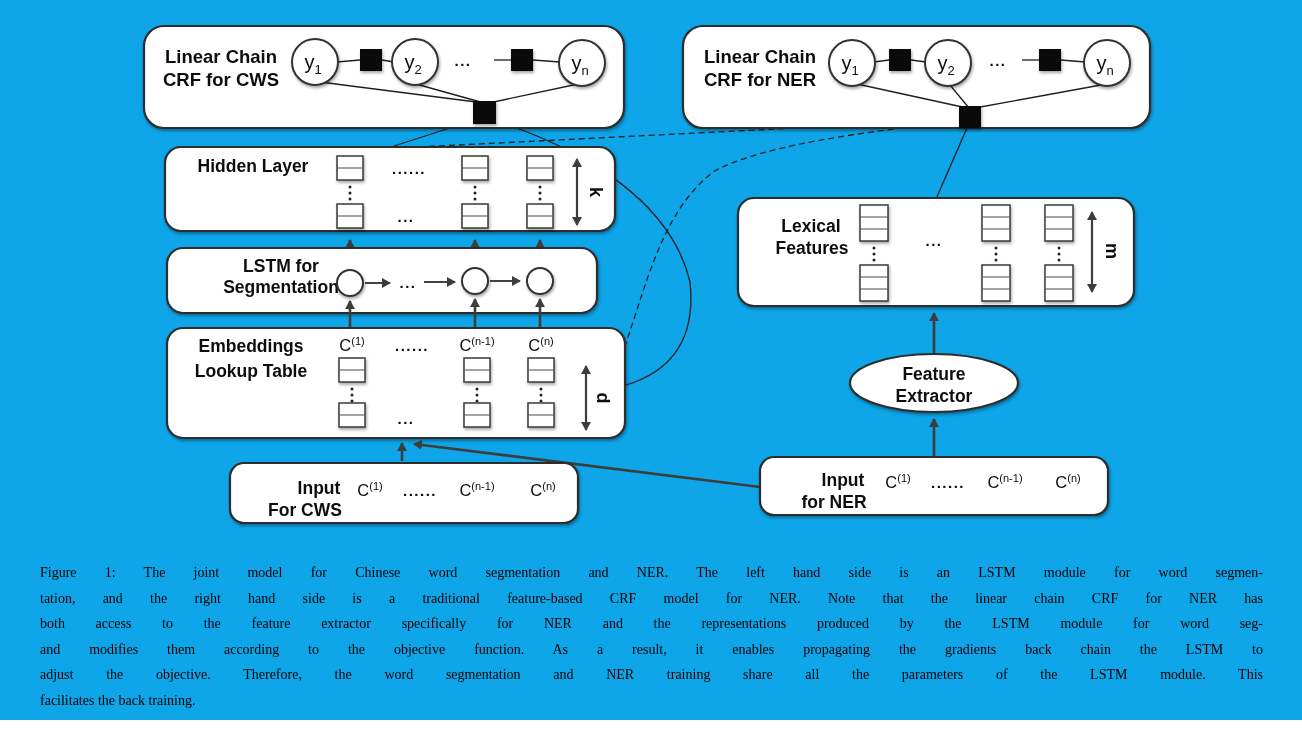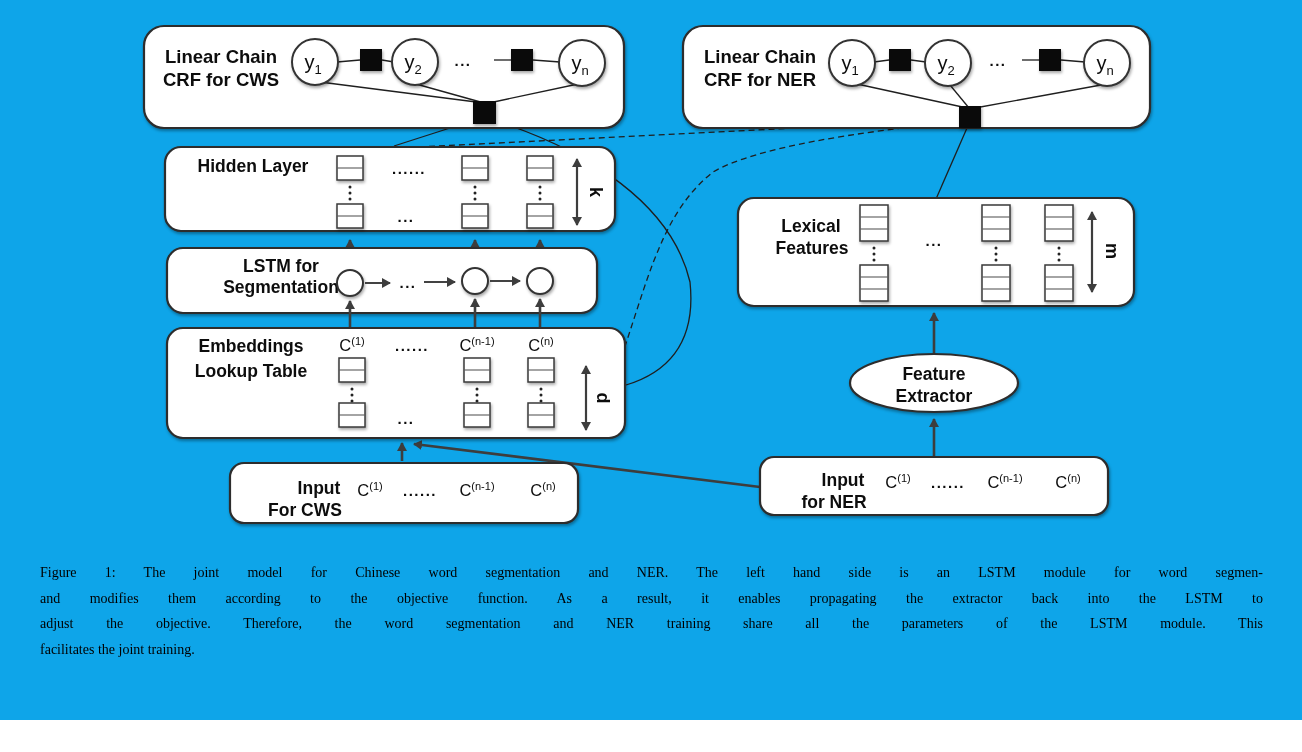--- a/index.html
+++ b/index.html
@@ -221,18 +221,20 @@
     <text class="bt2" text-anchor="middle" x="834" y="508">for NER</text>
     <text class="cl" text-anchor="middle" x="898" y="488"><tspan>C</tspan><tspan class="sup" dy="-6">(1)</tspan></text>
     <text class="dots" text-anchor="middle" x="948" y="488">......</text>
     <text class="cl" text-anchor="middle" x="1005" y="488"><tspan>C</tspan><tspan class="sup" dy="-6">(n-1)</tspan></text>
     <text class="cl" text-anchor="middle" x="1068" y="488"><tspan>C</tspan><tspan class="sup" dy="-6">(n)</tspan></text>
   </g>
 </svg>
 
 <div class="caption">
   <div class="cap-line just">Figure 1: The joint model for Chinese word segmentation and NER. The left hand side is an LSTM module for word segmen-</div>
-  <div class="cap-line just">and modifies them according to the objective function. As a result, it enables propagating the extractor back into the LSTM to</div>
+  <div class="cap-line just">tation, and the right hand side is a traditional feature-based CRF model for NER. Note that the linear chain CRF for NER has</div>
+  <div class="cap-line just">both access to the feature extractor specifically for NER and the representations produced by the LSTM module for word seg-</div>
+  <div class="cap-line just">and modifies them according to the objective function. As a result, it enables propagating the gradients back chain the LSTM to</div>
   <div class="cap-line just">adjust the objective. Therefore, the word segmentation and NER training share all the parameters of the LSTM module. This</div>
-  <div class="cap-line">facilitates the joint training.</div>
+  <div class="cap-line">facilitates the back training.</div>
 </div>
 
 </div>
 
 </body></html>

